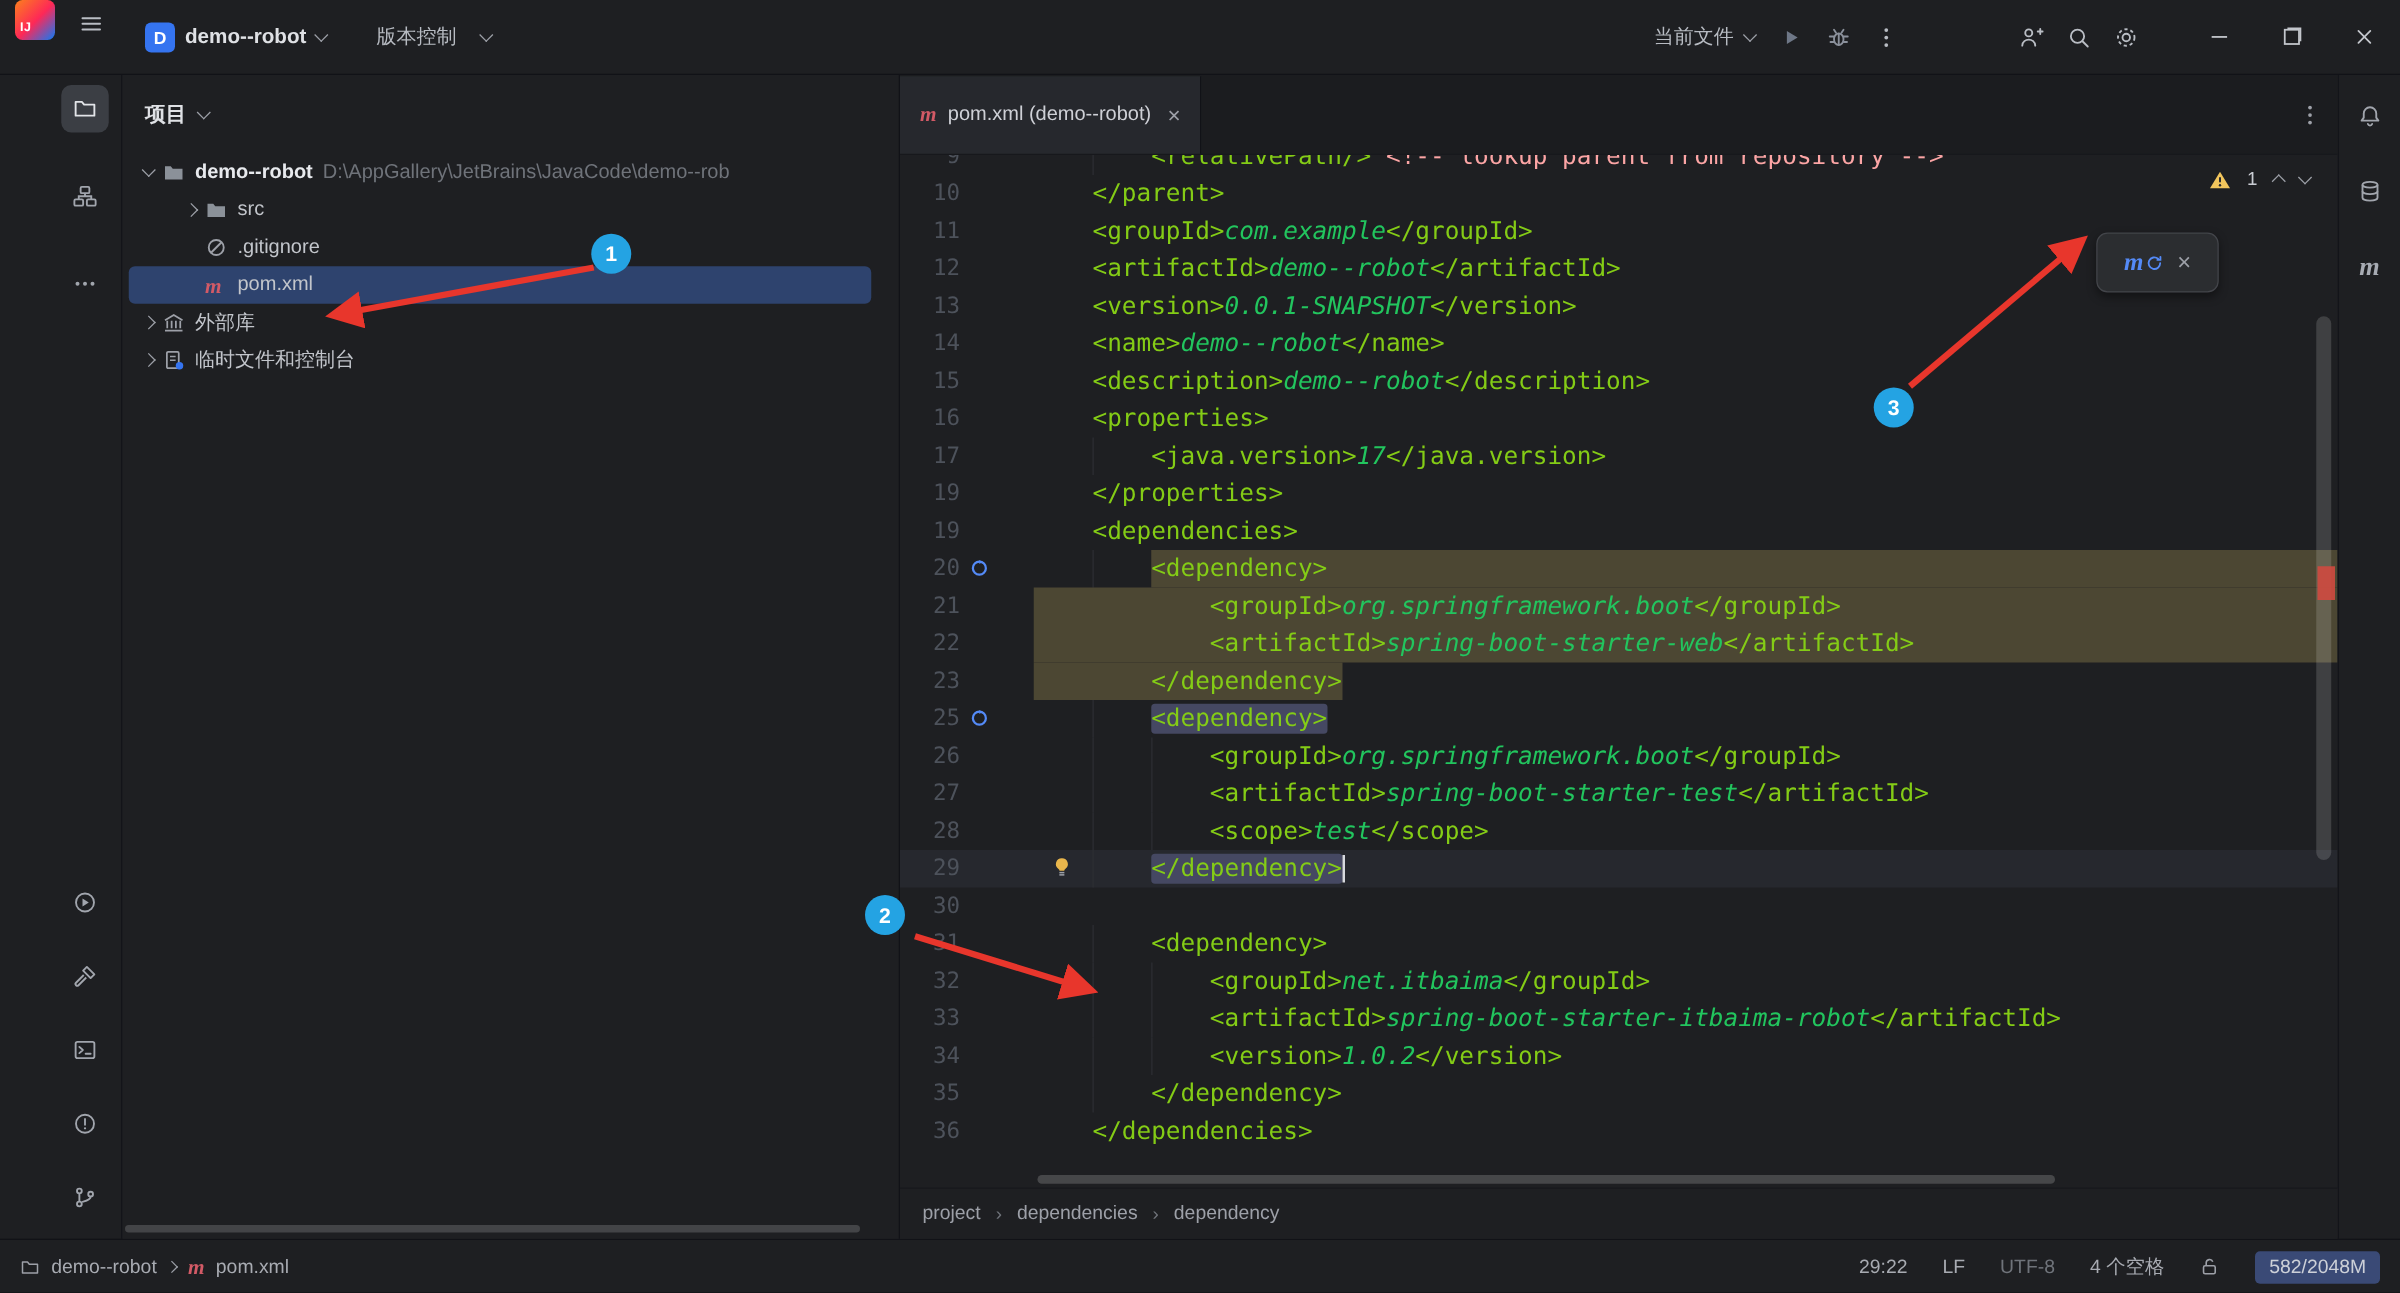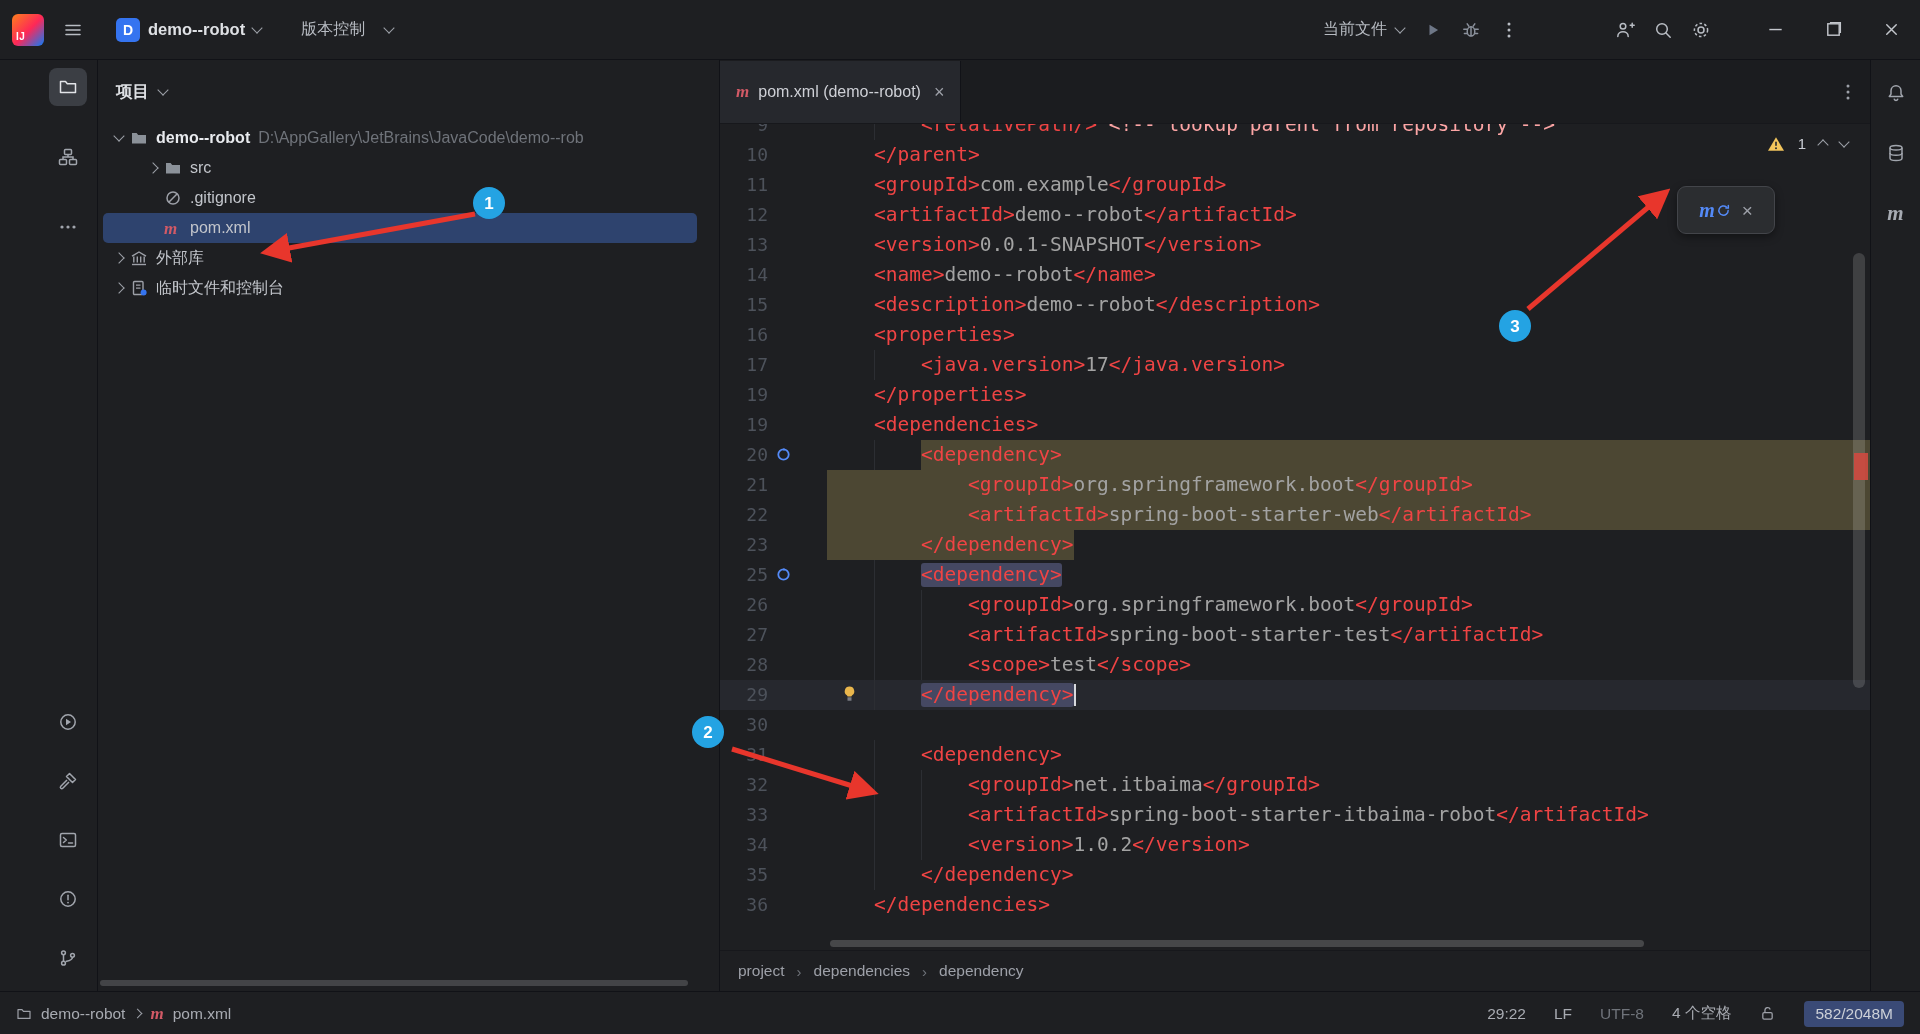--- a/index.html
+++ b/index.html
@@ -1,21 +1,21 @@
 <!DOCTYPE html>
 <html><head>
 <meta charset="utf-8">
 <style>
   html,body{margin:0;padding:0;background:#0d0e10;}
   #app{position:relative;width:1920px;height:1034px;background:#1e1f22;overflow:hidden;
        font-family:"Liberation Sans","DejaVu Sans",sans-serif;color:#bcbec4;-webkit-font-smoothing:antialiased;}
   svg{display:block}
 
   
-  #titlebar{height:59px;display:flex;align-items:center;padding-left:12px;border-bottom:1px solid #111217;background:#1e1f22;}
+  #titlebar{height:59px;display:flex;padding-left:12px;border-bottom:1px solid #111217;background:#1e1f22;}
   .logo{width:32px;height:32px;border-radius:6px;background:linear-gradient(135deg,#fc801d 0%,#fe2857 52%,#0a7cfa 100%);
         display:flex;align-items:flex-end;justify-content:flex-start;}
   .logo span{color:#fff;font-size:10px;font-weight:bold;margin:0 0 4px 4px;letter-spacing:.5px;}
   .tb-btn{width:38px;height:38px;border-radius:8px;color:#b9bdc4;display:flex;align-items:center;justify-content:center;}
   .tb-btn svg{width:20px;height:20px;}
   .proj-widget{display:flex;align-items:center;gap:8px;margin-left:16px;padding:5px 8px;border-radius:8px;}
   .dchip{width:24px;height:24px;border-radius:5px;background:#3574f0;color:#fff;font-size:14px;font-weight:bold;
          display:flex;align-items:center;justify-content:center;}
   .proj-name{color:#dfe1e5;font-weight:600;font-size:16.5px;}
   .chev{display:inline-block;width:7px;height:7px;border-right:1.7px solid #9da0a8;border-bottom:1.7px solid #9da0a8;
@@ -64,22 +64,22 @@
   .code-area{flex:1;position:relative;overflow:hidden;}
   #lines{position:absolute;top:-14px;left:0;right:0;}
   .cl{display:flex;height:30px;font-family:"DejaVu Sans Mono","Liberation Mono",monospace;font-size:19.5px;line-height:30px;}
   .cl.current{background:#26282e;}
   .gutter{flex:0 0 107px;display:flex;}
   .ln{width:48px;text-align:right;color:#4d525b;font-size:18px;}
   .gslot{flex:1;position:relative;}
   .gicon{position:absolute;left:8px;top:7px;}
   .code{flex:1;position:relative;white-space:pre;color:#bcbec4;}
   .codetext{position:relative;z-index:2;}
-  .tok-t{color:#ef4444;}
-  .tok-x{color:#a3a3a3;}
+  .tok-t{color:#84cc16;}
+  .tok-x{color:#22c55e;font-style:italic;}
   .tok-c{color:#fca5a5;}
   .hl{position:absolute;top:0;bottom:0;z-index:0;}
   .hl-sel{background:#4c4733;}
   .hl-occ{background:#454862;top:3px;bottom:3px;border-radius:3px;}
   .guide{position:absolute;top:0;bottom:0;width:1px;background:#2c2e33;z-index:0;}
   .caret{position:absolute;top:4px;width:2px;height:22px;background:#d7d9de;z-index:3;}
   .bulb{position:absolute;left:14px;top:5px;z-index:3;}
 
   .inspections{position:absolute;top:11px;right:22px;display:flex;align-items:center;gap:13px;color:#c9ccd3;font-size:15px;z-index:5;}
   .inspections .chev{color:#9da0a8;}

